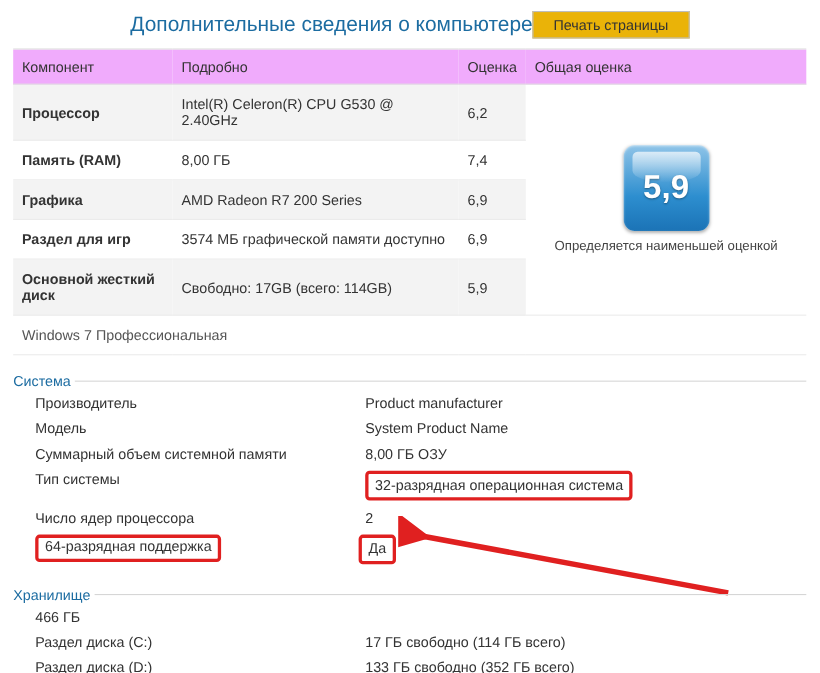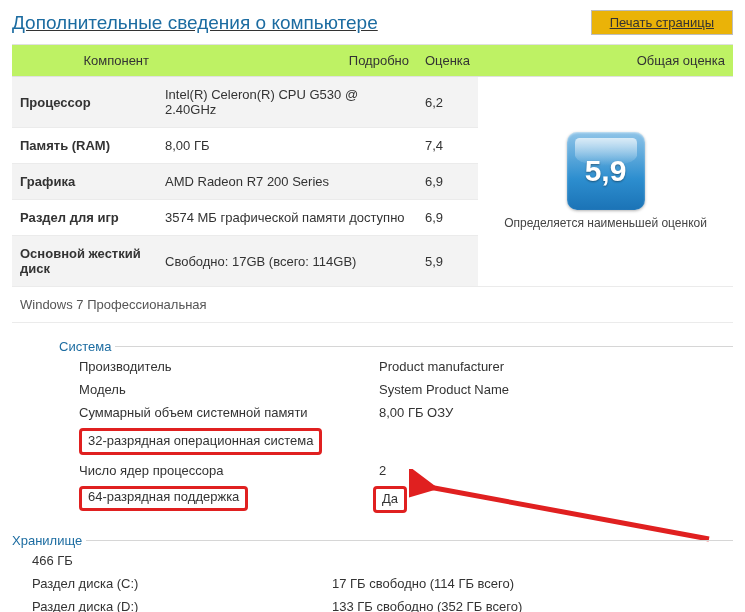--- a/index.html
+++ b/index.html
@@ -10,52 +10,51 @@
     color: #333;
     background: #fff;
     width: 745px;
   }
   .page {
     width: 745px;
     padding: 4px 12px 12px 12px;
   }
   .header-row {
     display: flex;
-    justify-content: space-between;
+    justify-content: center;
     align-items: center;
     padding: 6px 0 8px 0;
     border-bottom: 1px solid transparent;
-    text-decoration: underline;
   }
   .page-title {
     color: #1c6ca1;
     font-size: 19px;
     font-weight: 400;
   }
   .btn {
     background: #eab308;
     border: 1px solid #bdbdbd;
     padding: 4px 18px;
     font-size: 13px;
     cursor: pointer;
     color: #333;
   }
 
   table.perf {
     width: 100%;
     border-collapse: collapse;
   }
   table.perf th {
-    text-align: right;
+    text-align: left;
     font-weight: 400;
     padding: 8px 8px;
     border-bottom: 1px solid #e0e0e0;
     border-top: 1px solid #e0e0e0;
     color: #333;
-    background: #bef264;
+    background: #f0abfc;
   }
   table.perf td {
     padding: 10px 8px;
     border-bottom: 1px solid #ebebeb;
     vertical-align: middle;
   }
   table.perf tr.row:nth-child(odd) td { background: #f3f3f3; }
   table.perf tr.row:nth-child(even) td { background: #fff; }
   table.perf td.comp { font-weight: 600; width: 145px; }
   table.perf td.detail { width: 260px; }
@@ -188,37 +187,38 @@
         <td class="comp">Основной жесткий диск</td>
         <td class="detail">Свободно: 17GB (всего: 114GB)</td>
         <td class="score">5,9</td>
       </tr>
       <tr class="footer-row">
         <td colspan="4">Windows 7 Профессиональная</td>
       </tr>
     </tbody>
   </table>
 
-  <div class="section" style="position:relative;margin-left:47px;">
+  <div class="section" style="position:relative;">
     <span class="section-title">Система</span>
     <div class="section-line"></div>
 
     <div class="kv">
       <div class="k">Производитель</div>
       <div class="v">Product manufacturer</div>
     </div>
     <div class="kv">
       <div class="k">Модель</div>
       <div class="v">System Product Name</div>
     </div>
     <div class="kv">
       <div class="k">Суммарный объем системной памяти</div>
       <div class="v">8,00 ГБ ОЗУ</div>
     </div>
     <div class="kv">
+      <div class="k">Тип системы</div>
       <div class="v"><span class="hl-red">32-разрядная операционная система</span></div>
     </div>
     <div class="kv">
       <div class="k">Число ядер процессора</div>
       <div class="v">2</div>
     </div>
     <div class="kv" style="position:relative;">
       <div class="k"><span class="hl-red" style="padding:0 6px 2px 6px;">64-разрядная поддержка</span></div>
       <div class="v"><span class="hl-red" style="margin-left:-6px;">Да</span></div>
     </div>

